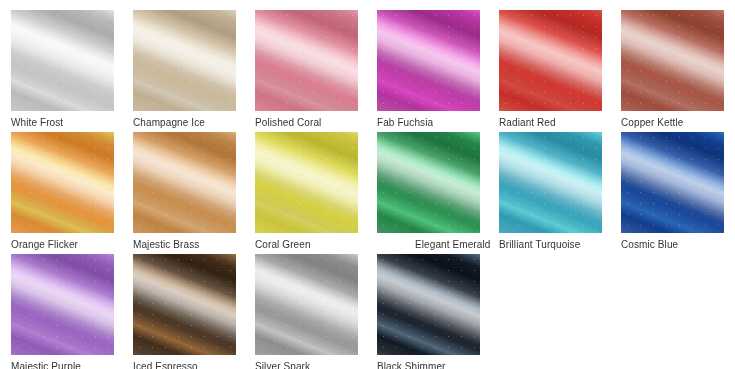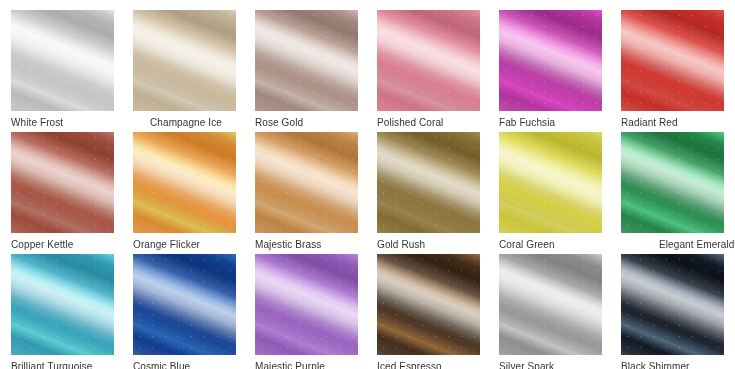--- a/index.html
+++ b/index.html
@@ -100,25 +100,21 @@
 </head>
 <body style="background: rgb(255, 255, 255);">
 
 <div id="palette-grid">
     <div class="swatch-cell">
       <div class="swatch-chip" style="background-color: rgb(201, 201, 201); background-image: linear-gradient(22deg, rgb(184, 184, 184) 0%, rgb(201, 201, 201) 14%, rgb(242, 242, 242) 22%, rgb(201, 201, 201) 32%, rgb(184, 184, 184) 42%, rgb(201, 201, 201) 50%, rgb(242, 242, 242) 60%, rgb(201, 201, 201) 70%, rgb(184, 184, 184) 80%, rgb(201, 201, 201) 90%, rgb(242, 242, 242) 100%);"></div>
       <div class="swatch-label" style="color: rgb(51, 51, 51);">White Frost</div>
     </div>
     <div class="swatch-cell">
       <div class="swatch-chip" style="background-color: rgb(207, 189, 158); background-image: linear-gradient(22deg, rgb(188, 168, 136) 0%, rgb(207, 189, 158) 14%, rgb(232, 221, 198) 22%, rgb(207, 189, 158) 32%, rgb(188, 168, 136) 42%, rgb(207, 189, 158) 50%, rgb(232, 221, 198) 60%, rgb(207, 189, 158) 70%, rgb(188, 168, 136) 80%, rgb(207, 189, 158) 90%, rgb(232, 221, 198) 100%);"></div>
-      <div class="swatch-label" style="color: rgb(51, 51, 51); margin-left: 17px;">Champagne Ice</div>
-    </div>
-    <div class="swatch-cell">
-      <div class="swatch-chip" style="background-color: rgb(176, 147, 135); background-image: linear-gradient(22deg, rgb(157, 128, 117) 0%, rgb(176, 147, 135) 14%, rgb(217, 198, 188) 22%, rgb(176, 147, 135) 32%, rgb(157, 128, 117) 42%, rgb(176, 147, 135) 50%, rgb(217, 198, 188) 60%, rgb(176, 147, 135) 70%, rgb(157, 128, 117) 80%, rgb(176, 147, 135) 90%, rgb(217, 198, 188) 100%);"></div>
-      <div class="swatch-label" style="color: rgb(51, 51, 51);">Rose Gold</div>
+      <div class="swatch-label" style="color: rgb(51, 51, 51);">Champagne Ice</div>
     </div>
     <div class="swatch-cell">
       <div class="swatch-chip" style="background-color: rgb(221, 126, 144); background-image: linear-gradient(22deg, rgb(207, 106, 126) 0%, rgb(221, 126, 144) 14%, rgb(240, 163, 177) 22%, rgb(221, 126, 144) 32%, rgb(207, 106, 126) 42%, rgb(221, 126, 144) 50%, rgb(240, 163, 177) 60%, rgb(221, 126, 144) 70%, rgb(207, 106, 126) 80%, rgb(221, 126, 144) 90%, rgb(240, 163, 177) 100%);"></div>
       <div class="swatch-label" style="color: rgb(51, 51, 51);">Polished Coral</div>
     </div>
     <div class="swatch-cell">
       <div class="swatch-chip" style="background-color: rgb(194, 56, 171); background-image: linear-gradient(22deg, rgb(166, 45, 147) 0%, rgb(194, 56, 171) 14%, rgb(239, 79, 214) 22%, rgb(194, 56, 171) 32%, rgb(166, 45, 147) 42%, rgb(194, 56, 171) 50%, rgb(239, 79, 214) 60%, rgb(194, 56, 171) 70%, rgb(166, 45, 147) 80%, rgb(194, 56, 171) 90%, rgb(239, 79, 214) 100%);"></div>
       <div class="swatch-label" style="color: rgb(51, 51, 51);">Fab Fuchsia</div>
     </div>
     <div class="swatch-cell">
@@ -129,24 +125,20 @@
       <div class="swatch-chip" style="background-color: rgb(171, 82, 66); background-image: linear-gradient(22deg, rgb(151, 69, 47) 0%, rgb(171, 82, 66) 14%, rgb(196, 125, 108) 22%, rgb(171, 82, 66) 32%, rgb(151, 69, 47) 42%, rgb(171, 82, 66) 50%, rgb(196, 125, 108) 60%, rgb(171, 82, 66) 70%, rgb(151, 69, 47) 80%, rgb(171, 82, 66) 90%, rgb(196, 125, 108) 100%);"></div>
       <div class="swatch-label" style="color: rgb(51, 51, 51);">Copper Kettle</div>
     </div>
     <div class="swatch-cell">
       <div class="swatch-chip" style="background-color: rgb(232, 151, 58); background-image: linear-gradient(22deg, rgb(221, 130, 36) 0%, rgb(232, 151, 58) 14%, rgb(245, 211, 90) 22%, rgb(232, 151, 58) 32%, rgb(221, 130, 36) 42%, rgb(232, 151, 58) 50%, rgb(245, 211, 90) 60%, rgb(232, 151, 58) 70%, rgb(221, 130, 36) 80%, rgb(232, 151, 58) 90%, rgb(245, 211, 90) 100%);"></div>
       <div class="swatch-label" style="color: rgb(51, 51, 51);">Orange Flicker</div>
     </div>
     <div class="swatch-cell">
       <div class="swatch-chip" style="background-color: rgb(205, 143, 76); background-image: linear-gradient(22deg, rgb(189, 125, 58) 0%, rgb(205, 143, 76) 14%, rgb(234, 184, 126) 22%, rgb(205, 143, 76) 32%, rgb(189, 125, 58) 42%, rgb(205, 143, 76) 50%, rgb(234, 184, 126) 60%, rgb(205, 143, 76) 70%, rgb(189, 125, 58) 80%, rgb(205, 143, 76) 90%, rgb(234, 184, 126) 100%);"></div>
       <div class="swatch-label" style="color: rgb(51, 51, 51);">Majestic Brass</div>
-    </div>
-    <div class="swatch-cell">
-      <div class="swatch-chip" style="background-color: rgb(142, 117, 57); background-image: linear-gradient(22deg, rgb(123, 99, 41) 0%, rgb(142, 117, 57) 14%, rgb(171, 144, 86) 22%, rgb(142, 117, 57) 32%, rgb(123, 99, 41) 42%, rgb(142, 117, 57) 50%, rgb(171, 144, 86) 60%, rgb(142, 117, 57) 70%, rgb(123, 99, 41) 80%, rgb(142, 117, 57) 90%, rgb(171, 144, 86) 100%);"></div>
-      <div class="swatch-label" style="color: rgb(51, 51, 51);">Gold Rush</div>
     </div>
     <div class="swatch-cell">
       <div class="swatch-chip" style="background-color: rgb(217, 212, 63); background-image: linear-gradient(22deg, rgb(200, 195, 47) 0%, rgb(217, 212, 63) 14%, rgb(233, 229, 106) 22%, rgb(217, 212, 63) 32%, rgb(200, 195, 47) 42%, rgb(217, 212, 63) 50%, rgb(233, 229, 106) 60%, rgb(217, 212, 63) 70%, rgb(200, 195, 47) 80%, rgb(217, 212, 63) 90%, rgb(233, 229, 106) 100%);"></div>
       <div class="swatch-label" style="color: rgb(51, 51, 51);">Coral Green</div>
     </div>
     <div class="swatch-cell">
       <div class="swatch-chip" style="background-color: rgb(40, 145, 79); background-image: linear-gradient(22deg, rgb(29, 122, 65) 0%, rgb(40, 145, 79) 14%, rgb(86, 215, 139) 22%, rgb(40, 145, 79) 32%, rgb(29, 122, 65) 42%, rgb(40, 145, 79) 50%, rgb(86, 215, 139) 60%, rgb(40, 145, 79) 70%, rgb(29, 122, 65) 80%, rgb(40, 145, 79) 90%, rgb(86, 215, 139) 100%);"></div>
       <div class="swatch-label" style="color: rgb(51, 51, 51); padding-left: 38px;">Elegant Emerald</div>
     </div>
     <div class="swatch-cell">

